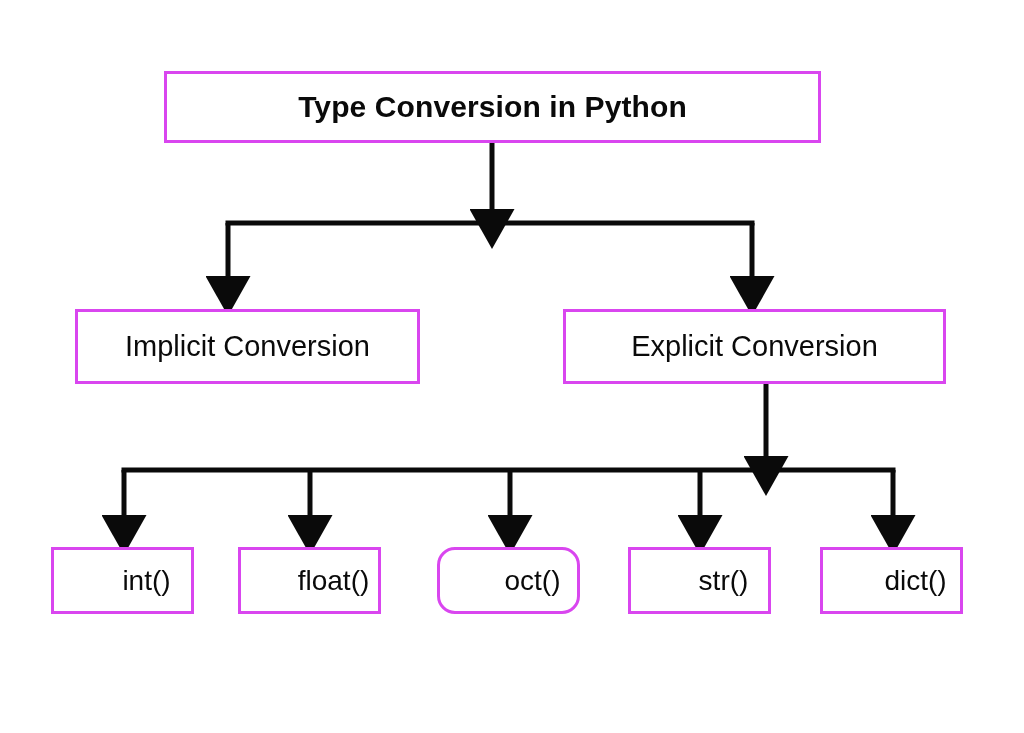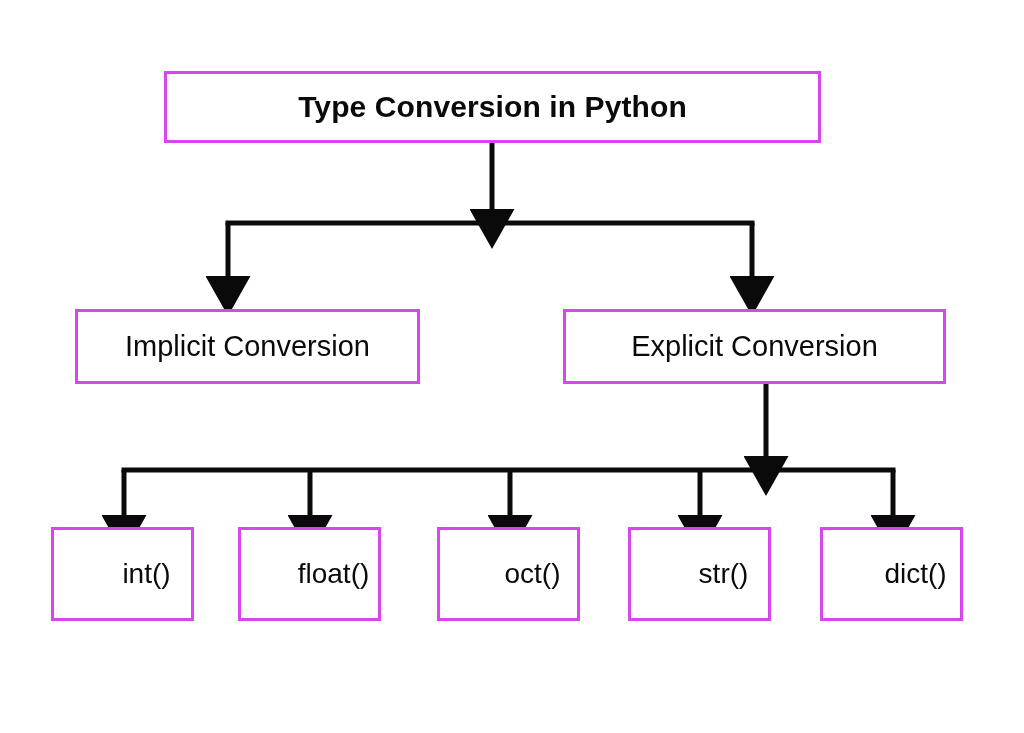--- a/index.html
+++ b/index.html
@@ -70,32 +70,32 @@
   }
   #node-explicit {
     left: 563px;
     top: 309px;
     width: 383px;
     height: 75px;
   }
 
   
   .node-leaf {
-    top: 527px;
+    top: 547px;
     width: 143px;
-    height: 94px;
+    height: 67px;
     padding-left: 48px;
   }
   .node-leaf .node-label {
     font-size: 28px;
     font-weight: normal;
   }
   #node-leaf-0 { left: 51px; }
   #node-leaf-1 { left: 238px; justify-content: center; }
-  #node-leaf-2 { left: 437px; }
+  #node-leaf-2 { left: 437px; border-radius: 18px; }
   #node-leaf-3 { left: 628px; }
   #node-leaf-4 { left: 820px; }
 </style>
 </head>
 <body>
 
 <div id="canvas">
 
   <svg id="diagram-svg" viewBox="0 0 1024 733" xmlns="http://www.w3.org/2000/svg">
     <defs>

